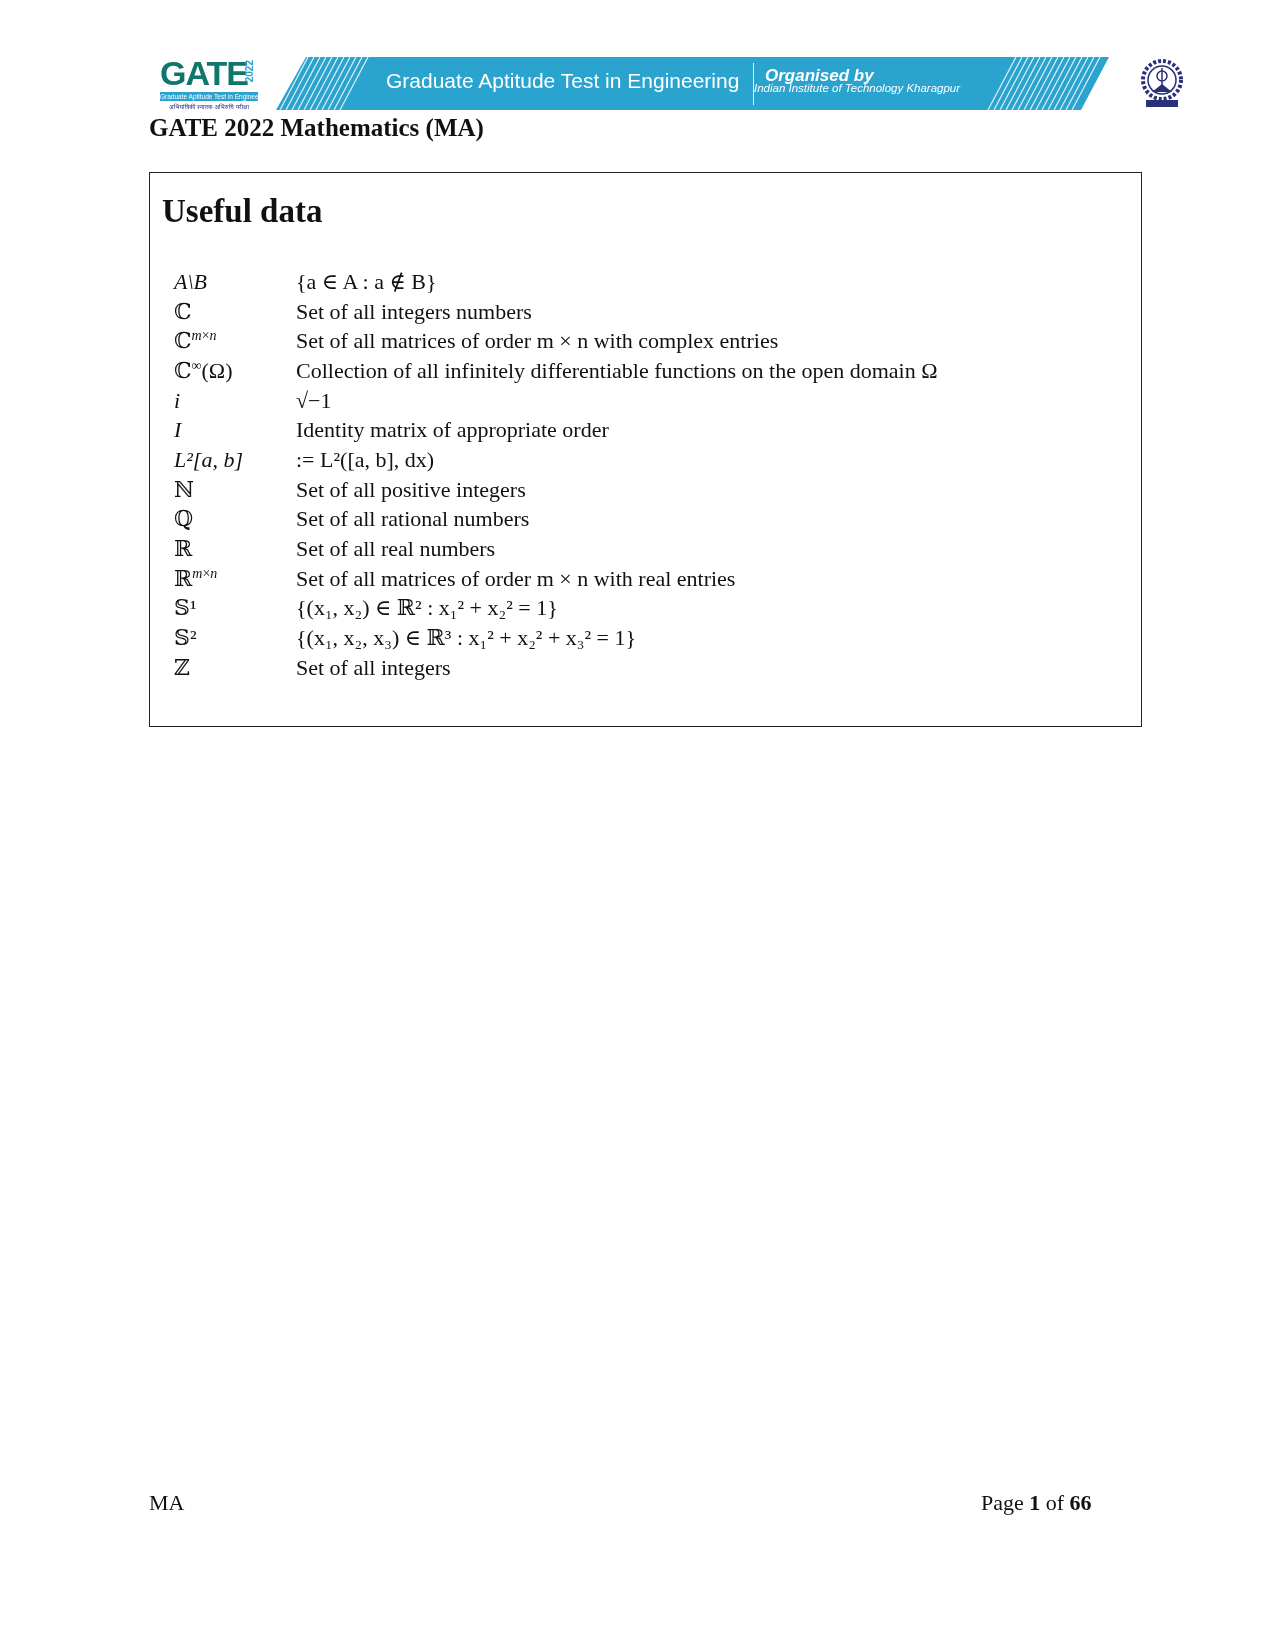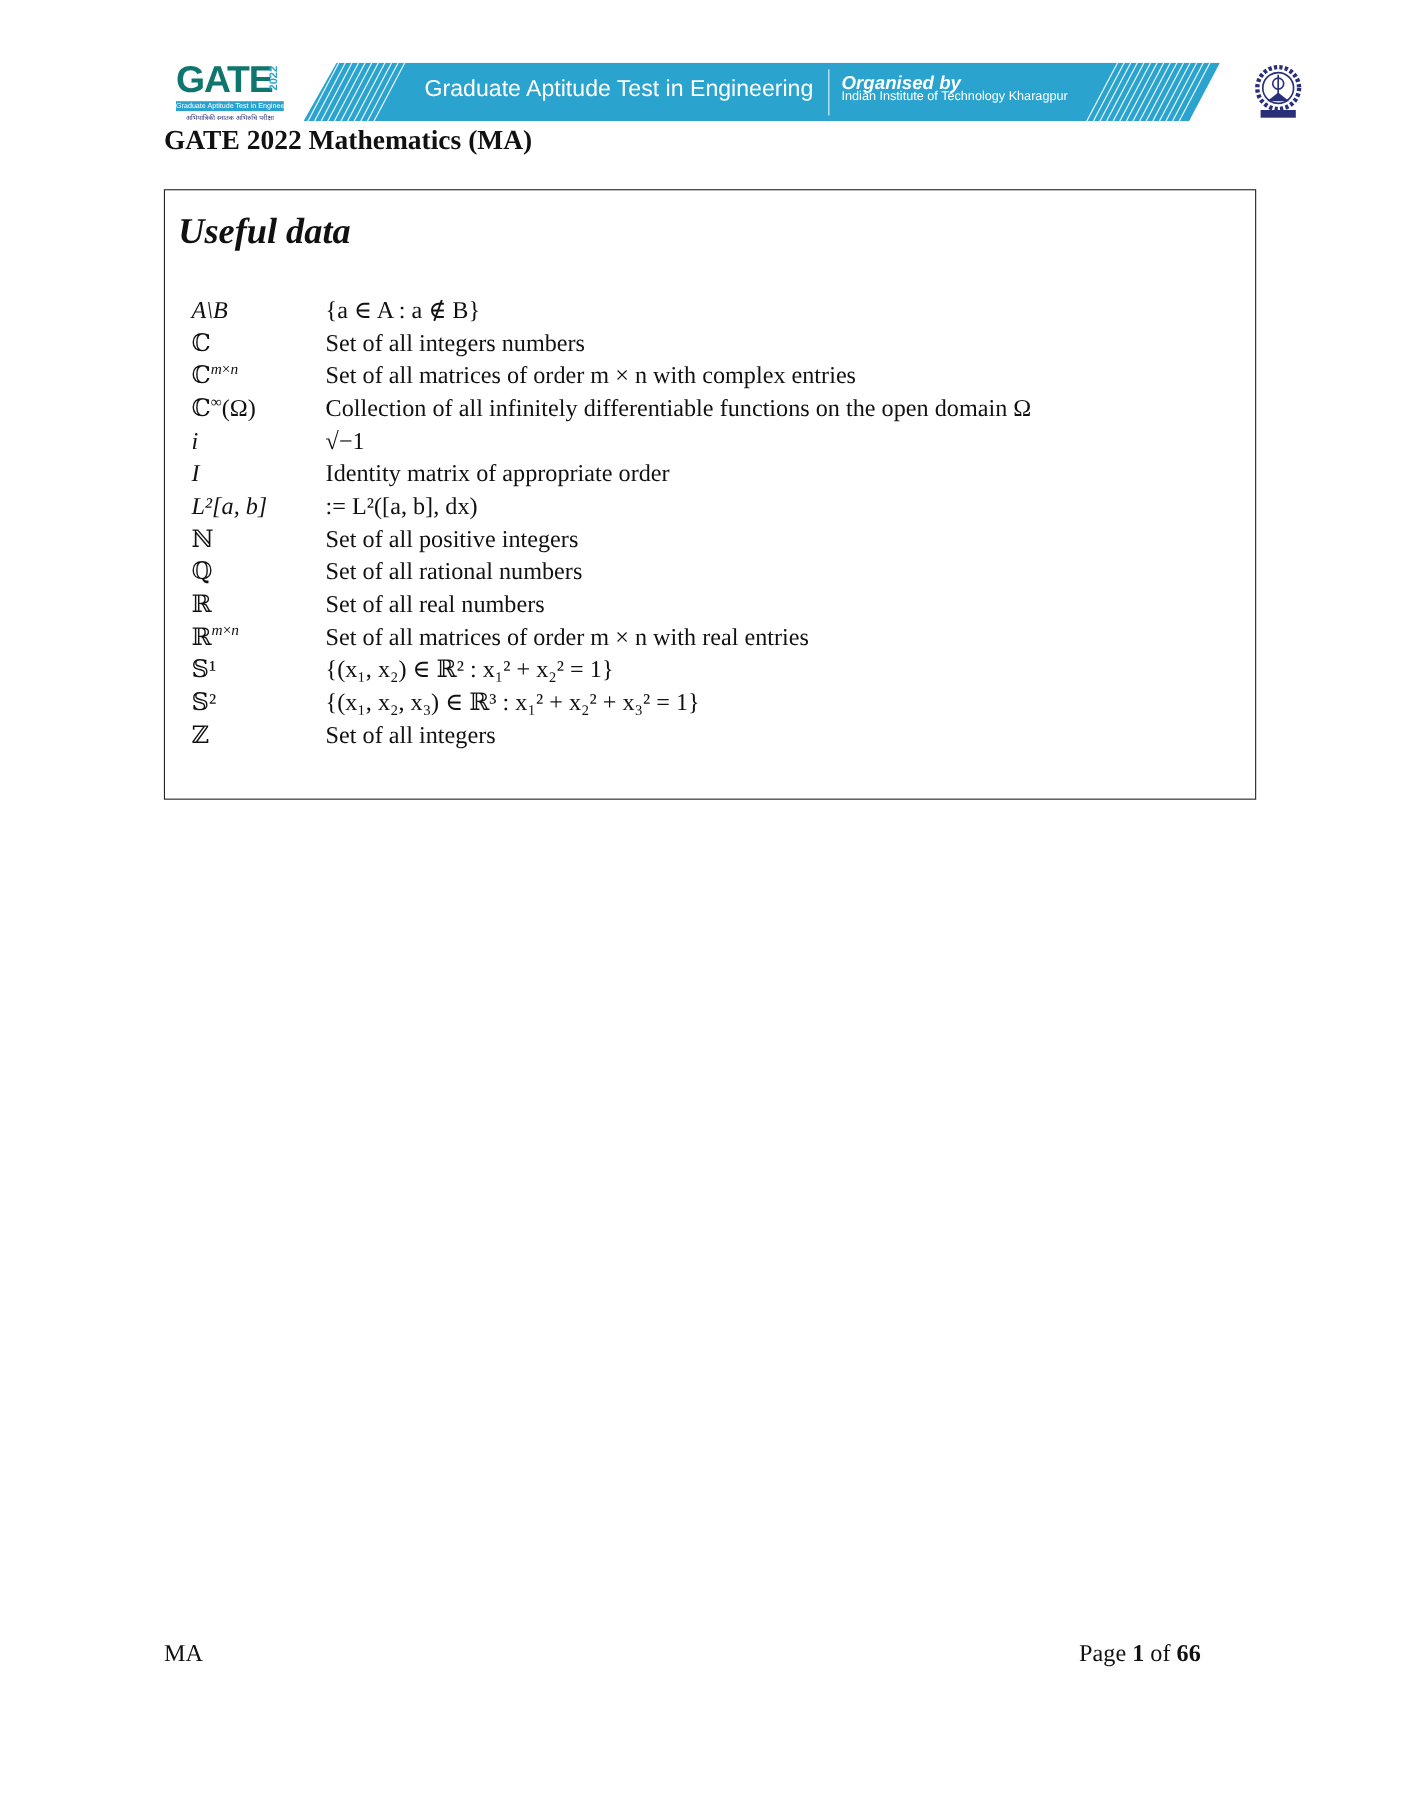--- a/index.html
+++ b/index.html
@@ -19,30 +19,30 @@
   .logo .hindi { position: absolute; left: 0; top: 45px; width: 98px; font-size: 6px; color: #2a2f7a;
                  font-family: "DejaVu Sans", sans-serif; white-space: nowrap; overflow: hidden; text-align: center; }
 
   .banner { position: absolute; left: 276px; top: 57px; width: 833px; height: 53px; }
   .banner svg { position: absolute; left: 0; top: 0; }
   .banner .main { position: absolute; left: 110px; top: 12px; font-family: "Liberation Sans", sans-serif;
                   font-size: 21px; color: #ffffff; white-space: nowrap; }
   .banner .sep { position: absolute; left: 477px; top: 6px; width: 1px; height: 42px; background: #ffffff; opacity: .9; }
   .banner .org1 { position: absolute; left: 489px; top: 9px; font-family: "Liberation Sans", sans-serif;
                   font-size: 17px; font-weight: bold; color: #fff; white-space: nowrap; font-style: italic; }
-  .banner .org2 { position: absolute; left: 489px; top: 25px; font-family: "Liberation Sans", sans-serif;
-                  font-size: 11.5px; color: #fff; white-space: nowrap; }
+  .banner .org2 { position: absolute; left: 478px; top: 25px; font-family: "Liberation Sans", sans-serif;
+                  font-size: 11.5px; font-style: italic; color: #fff; white-space: nowrap; }
 
   .emblem { position: absolute; left: 1138px; top: 58px; width: 48px; height: 52px; }
 
   .doc-title { position: absolute; left: 149px; top: 114px; font-size: 25px; font-weight: bold; white-space: nowrap; }
 
   
   .box { position: absolute; left: 149px; top: 172px; width: 991px; height: 553px; border: 1.3px solid #222; }
-  .box-title { position: absolute; left: 12px; top: 20px; font-size: 33px; font-weight: bold; white-space: nowrap; font-style: italic; }
+  .box-title { position: absolute; left: 12px; top: 20px; font-size: 33px; font-weight: bold; white-space: nowrap; }
   .rows { position: absolute; left: 24px; top: 94px; }
   .row { display: flex; height: 29.7px; align-items: center; font-size: 22px; white-space: nowrap; }
   .sym { width: 122px; font-style: italic; }
   .def { }
   .math { }
   sup, sub { font-size: 14px; line-height: 0; }
 
   
   .footer-left { position: absolute; left: 149px; top: 1490px; font-size: 22px; }
   .footer-right { position: absolute; left: 981px; top: 1490px; font-size: 22px; white-space: nowrap; }

